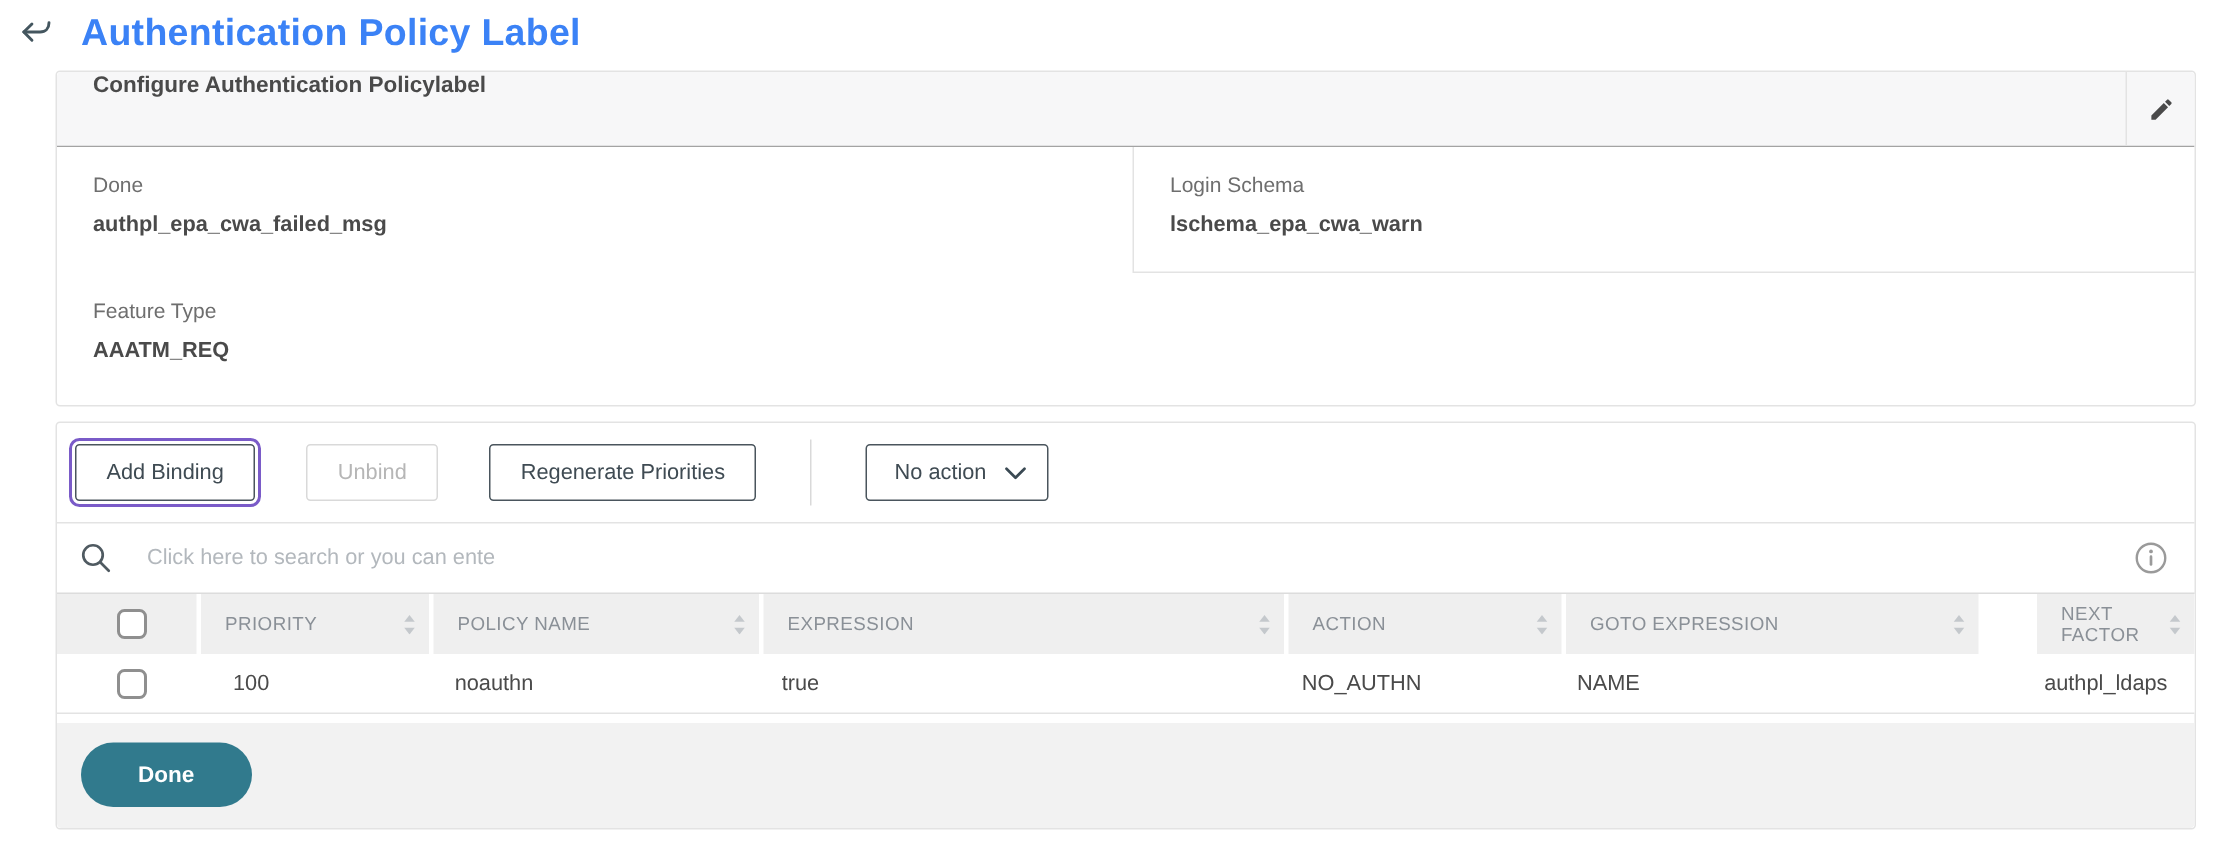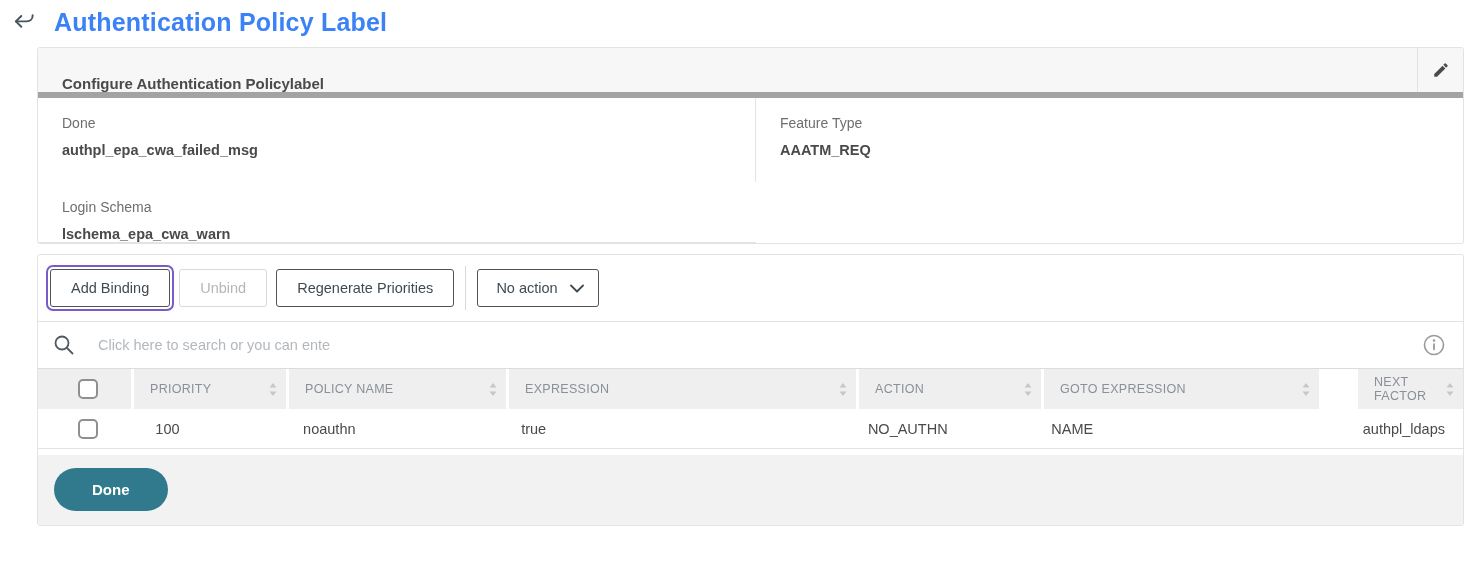--- a/index.html
+++ b/index.html
@@ -35,23 +35,23 @@
     margin-right: 16px;
     border: 1px solid #e3e3e3;
     border-radius: 3px;
     background: #fff;
   }
 
   
   .panel-header {
     height: 50px;
     background: #f7f7f8;
-    border-bottom: 6px solid #a3a3a3;
-    display: flex;
-    align-items: flex-end;
+    border-bottom: 1px solid #a3a3a3;
+    display: flex;
+    align-items: flex-start;
     border-radius: 3px 3px 0 0;
   }
   .panel-header-title {
     flex: 1;
     padding-left: 24px;
     font-size: 15px;
     font-weight: bold;
     color: #4a4a4a;
   }
   .edit-area {
@@ -74,21 +74,21 @@
   .cell-feature { padding-bottom: 28px; }
   .field-label { font-size: 14px; color: #6e6e6e; margin-bottom: 11px; }
   .field-value { font-size: 14.5px; font-weight: bold; color: #4a4a4a; }
 
   
   .list-panel { margin-top: 10px; }
 
   .toolbar {
     display: flex;
     align-items: center;
-    gap: 9px;
+    gap: 34px;
     padding: 11px 12px;
     border-bottom: 1px solid #e3e3e3;
   }
   .btn {
     background: #fff;
     border: 1px solid #4a555d;
     border-radius: 3px;
     padding: 11px 20px;
     font-family: "Liberation Sans", sans-serif;
     font-size: 14.5px;
@@ -230,27 +230,27 @@
           <path d="M3 17.25V21h3.75L17.81 9.94l-3.75-3.75L3 17.25zM20.71 7.04a1 1 0 0 0 0-1.41l-2.34-2.34a1 1 0 0 0-1.41 0l-1.83 1.83 3.75 3.75 1.83-1.83z"></path>
         </svg>
       </span>
     </div>
   </div>
   <div class="fields-grid">
     <div class="field-cell cell-name">
       <div class="field-label">Done</div>
       <div class="field-value">authpl_epa_cwa_failed_msg</div>
     </div>
+    <div class="field-cell cell-schema">
+      <div class="field-label">Login Schema</div>
+      <div class="field-value">lschema_epa_cwa_warn</div>
+    </div>
     <div class="field-cell cell-feature">
       <div class="field-label">Feature Type</div>
       <div class="field-value">AAATM_REQ</div>
-    </div>
-    <div class="field-cell cell-schema">
-      <div class="field-label">Login Schema</div>
-      <div class="field-value">lschema_epa_cwa_warn</div>
     </div>
     <div></div>
   </div>
 </div>
 
 <div class="panel list-panel">
 
   <div class="toolbar">
     <button class="btn btn-focused">Add Binding</button>
     <button class="btn btn-disabled">Unbind</button>

